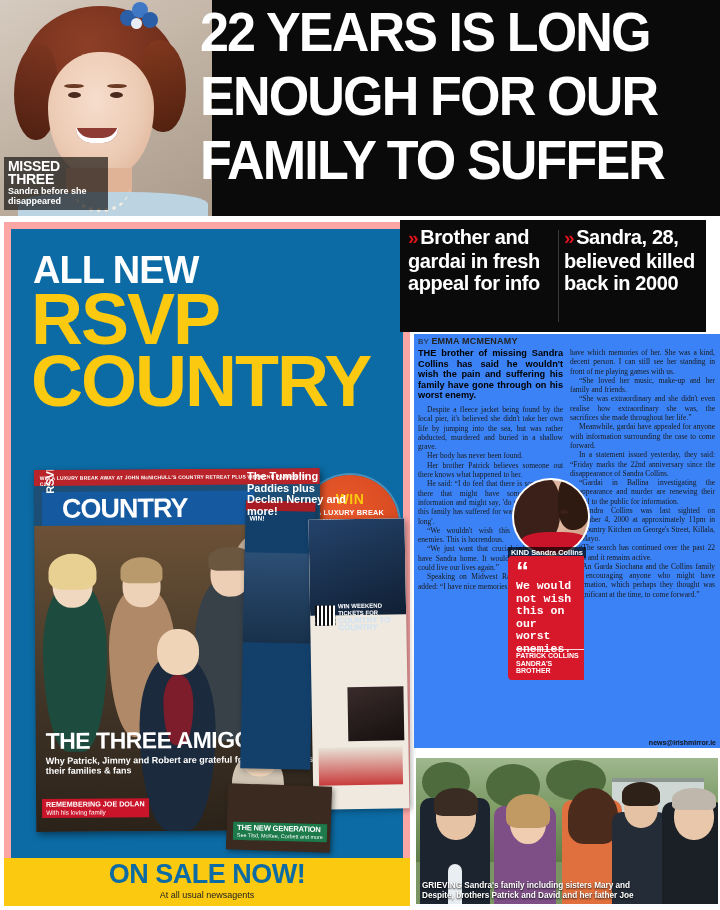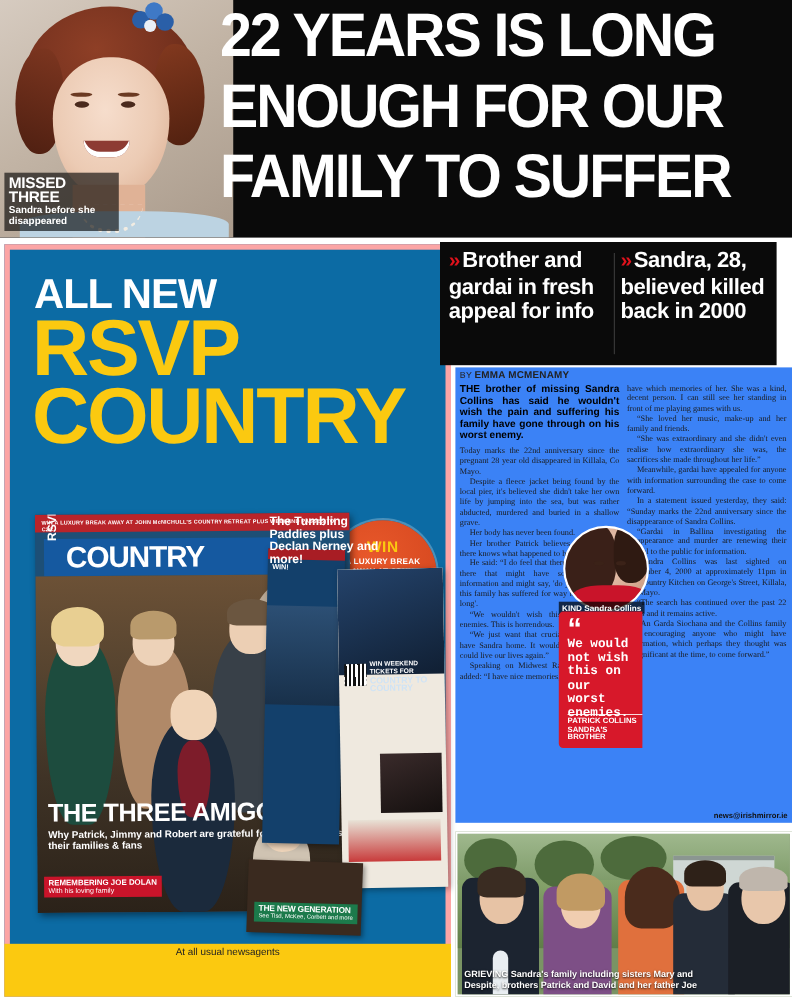--- a/index.html
+++ b/index.html
@@ -36,21 +36,21 @@
   .missed-box{background:rgba(0,0,0,.62);padding:3px 4px 4px 4px;}
   .missed-h{color:#fff;font-weight:bold;font-size:14px;line-height:13px;letter-spacing:-.3px;}
   .missed-b{color:#fff;font-weight:bold;font-size:9px;line-height:9.5px;margin-top:1px;}
 
   .headline{position:absolute;left:200px;top:0px;width:520px;color:#fff;
       font-family:"Liberation Sans",sans-serif;font-weight:bold;font-size:56px;line-height:64px;
       letter-spacing:-2px;transform:scaleX(.93);transform-origin:left top;}
   .headline div{white-space:nowrap;}
 
   
-  .promo{position:absolute;left:4px;top:222px;width:406px;height:684px;background:#0c6ba4;border:5px solid #fca5a5;box-sizing:border-box;}
+  .promo{position:absolute;left:4px;top:222px;width:406px;height:684px;background:#0c6ba4;border:7px solid #fca5a5;box-sizing:border-box;}
   .allnew{position:absolute;left:22px;top:22px;color:#fff;font-weight:bold;font-size:38px;letter-spacing:-1px;line-height:38px;}
   .rsvp{position:absolute;left:20px;top:58px;color:#fbc910;font-weight:bold;font-size:72px;line-height:64px;letter-spacing:-2px;}
   .country{position:absolute;left:20px;top:120px;color:#fbc910;font-weight:bold;font-size:72px;line-height:64px;letter-spacing:-2px;}
 
   .win-badge{position:absolute;left:290px;top:246px;width:98px;height:98px;border-radius:50%;
       background:radial-gradient(circle at 40% 35%,#e8582a,#d1441d);color:#fff;text-align:center;
       box-shadow:0 0 0 2px rgba(255,255,255,.25);}
   .win-badge .wtit{color:#fbc910;font-weight:bold;font-size:14px;margin-top:16px;letter-spacing:.5px;}
   .win-badge .wtxt{font-size:7.4px;font-weight:bold;line-height:8.6px;padding:2px 9px 0 9px;letter-spacing:.2px;}
 
@@ -261,20 +261,21 @@
     <div class="mag4"></div>
     <div class="newgen">
       <b>THE NEW GENERATION</b>
       <span>See Tlsd, McKee, Corbett and more</span>
     </div>
 
     <div class="tumbling">The Tumbling Paddies plus Declan Nerney and more!</div>
   </div>
 
   <div class="onsale">
+    <b>ON SALE NOW!</b>
     <span>At all usual newsagents</span>
   </div>
 
   <div class="subs">
     <div class="sub a">
       <span class="chev">»</span><span>Brother and gardai in fresh appeal for info</span>
     </div>
     <div class="sub-div"></div>
     <div class="sub b">
       <span class="chev">»</span><span>Sandra, 28, believed killed back in 2000</span>
@@ -283,37 +284,36 @@
 
   <div class="art">
     <div class="byline">
       <span>BY</span>
       <b>EMMA MCMENAMY</b>
     </div>
     <div class="art-cols">
       <div class="col c1">
         <div class="standfirst">THE brother of missing Sandra Collins has said he wouldn't wish the pain and suffering his family have gone through on his worst enemy.</div>
         <div id="c1p">
-            <p class="noind">Today marks the 22nd anniversary since the pregnant 28 year old disappeared in Killala, Co Mayo.</p>
             <p>Despite a fleece jacket being found by the local pier, it's believed she didn't take her own life by jumping into the sea, but was rather abducted, murdered and buried in a shallow grave.</p>
             <p>Her body has never been found.</p>
             <p>Her brother Patrick believes someone out there knows what happened to her.</p>
             <p>He said: “I do feel that there is someone out there that might have some little key information and might say, 'do you know what, this family has suffered for way too far and too long'.</p>
             <p>“We wouldn't wish this on our worst enemies. This is horrendous.</p>
             <p>“We just want that crucial information, to have Sandra home. It would be over and we could live our lives again.”</p>
             <p>Speaking on Midwest Radio, Patrick, 35, added: “I have nice memories, I</p>
           </div>
       </div>
       <div class="col c2">
         <div id="c2p">
             <p class="noind">have which memories of her. She was a kind, decent person. I can still see her standing in front of me playing games with us.</p>
             <p>“She loved her music, make-up and her family and friends.</p>
             <p>“She was extraordinary and she didn't even realise how extraordinary she was, the sacrifices she made throughout her life.”</p>
             <p>Meanwhile, gardai have appealed for anyone with information surrounding the case to come forward.</p>
-            <p>In a statement issued yesterday, they said: “Sunday marks the 22nd anniversary since the disappearance of Sandra Collins.</p>
+            <p>In a statement issued yesterday, they said: “Friday marks the 22nd anniversary since the disappearance of Sandra Collins.</p>
             <p>“Gardai in Ballina investigating the disappearance and murder are renewing their appeal to the public for information.</p>
             <p>“Sandra Collins was last sighted on December 4, 2000 at approximately 11pm in the Country Kitchen on George's Street, Killala, Co Mayo.</p>
             <p>“The search has continued over the past 22 years and it remains active.</p>
             <p>“An Garda Siochana and the Collins family are encouraging anyone who might have information, which perhaps they thought was insignificant at the time, to come forward.”</p>
           </div>
       </div>
     </div>
     <div class="artfoot">news@irishmirror.ie</div>
   </div>
 

